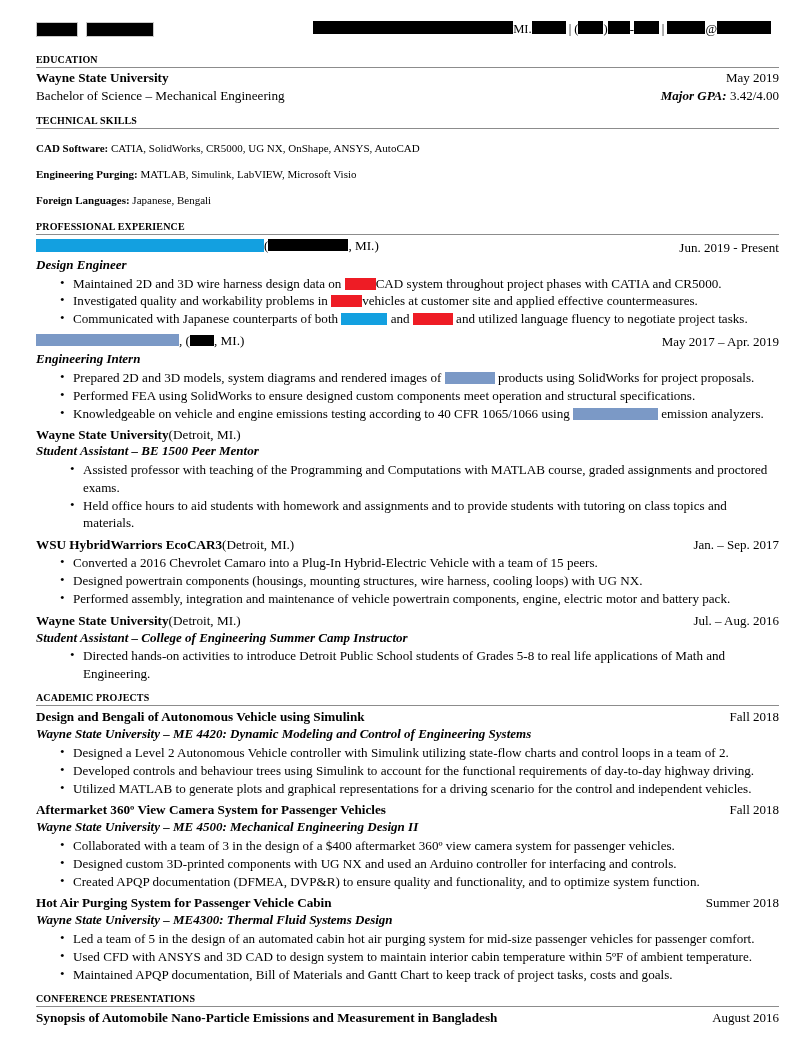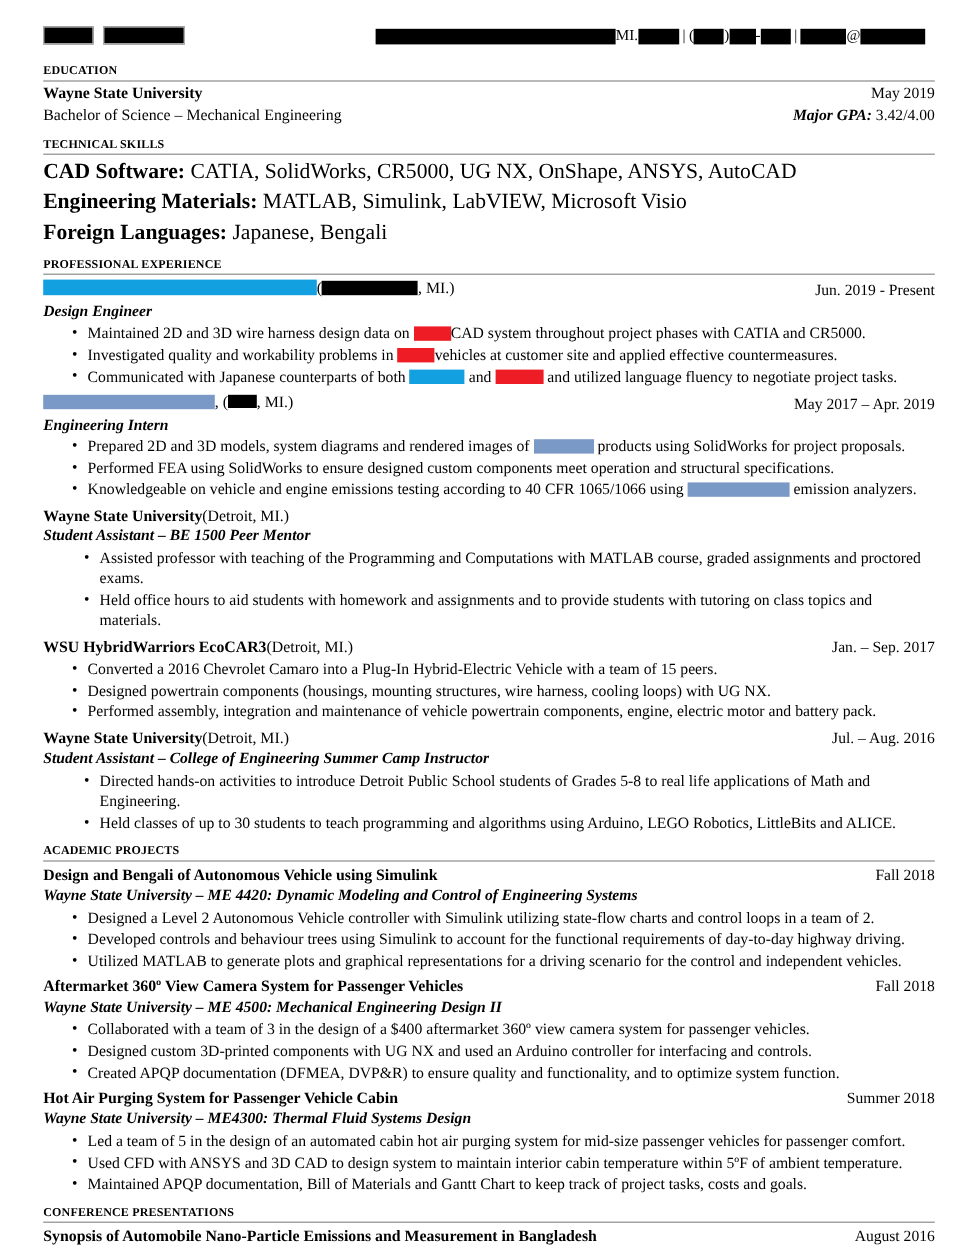--- a/index.html
+++ b/index.html
@@ -19,21 +19,21 @@
   
   .header {
     display: flex;
     align-items: center;
     height: 34px;
     padding-top: 4px;
   }
   .name-group { display: flex; gap: 8px; align-items: center; }
   .contact-group {
     display: flex;
-    align-items: flex-end;
+    align-items: flex-start;
     margin-left: auto;
     margin-right: 8px;
     font-size: 12.6px;
     white-space: nowrap;
   }
   .contact-group .sep { padding: 0 3px; }
   .redact { display: inline-block; vertical-align: middle; }
   .redact.black { background: #000000; border: 1px solid #c9c9c9; }
 
   
@@ -82,21 +82,21 @@
   ul.bullets li:before {
     content: "\2022";
     position: absolute;
     left: 0;
     top: -1px;
     font-size: 13px;
   }
   ul.bullets.indent { padding-left: 34px; }
 
   
-  .skill-line { font-size: 18px; margin: 2px 0; }
+  .skill-line { font-size: 11px; margin: 12px 0; }
 
   
   .rd { display: inline-block; vertical-align: -2px; }
   .rd.blue    { background: #13a0e0; }
   .rd.red     { background: #ee1c25; }
   .rd.slate   { background: #7b99c6; }
   .rd.black   { background: #000000; }
 </style>
 </head>
 <body>
@@ -138,21 +138,21 @@
     <span class="date">
       <span class="bolditalic">Major GPA:</span>
       <span>3.42/4.00</span>
     </span>
   </div>
 
   <div class="section-title">TECHNICAL SKILLS</div>
   <hr class="rule">
   <div id="skills-list">
       <div class="skill-line"><span class="bold">CAD Software:</span> CATIA, SolidWorks, CR5000, UG NX, OnShape, ANSYS, AutoCAD</div>
-      <div class="skill-line"><span class="bold">Engineering Materials:</span> MATLAB, Simulink, LabVIEW, Microsoft Visio</div>
+      <div class="skill-line"><span class="bold">Engineering Purging:</span> MATLAB, Simulink, LabVIEW, Microsoft Visio</div>
       <div class="skill-line"><span class="bold">Foreign Languages:</span> Japanese, Bengali</div>
     </div>
 
   <div class="section-title">PROFESSIONAL EXPERIENCE</div>
   <hr class="rule">
   <div id="jobs-list">
       <div class="entry tight">
         <div class="row">
           <div class="left">
             <span class="rd blue" style="width: 228px; height: 13px;"></span>
@@ -218,21 +218,20 @@
         <div class="row">
           <div class="left">
             <span class="bold">Wayne State University</span>
             <span> (Detroit, MI.)</span>
           </div>
           <span class="date">Jul. – Aug. 2016</span>
         </div>
         <div class="subtitle">Student Assistant – College of Engineering Summer Camp Instructor</div>
         <ul class="bullets indent">
           <li>Directed hands-on activities to introduce Detroit Public School students of Grades 5-8 to real life applications of  Math and Engineering.</li>
-          <li>Held classes of up to 30 students to teach programming and algorithms using Arduino, LEGO Robotics, LittleBits and ALICE.</li>
         </ul>
       </div>
     </div>
 
   <div class="section-title">ACADEMIC PROJECTS</div>
   <hr class="rule">
   <div id="projects-list">
       <div class="entry tight">
         <div class="row">
           <span class="bold">Design and Bengali of Autonomous Vehicle using Simulink</span>

